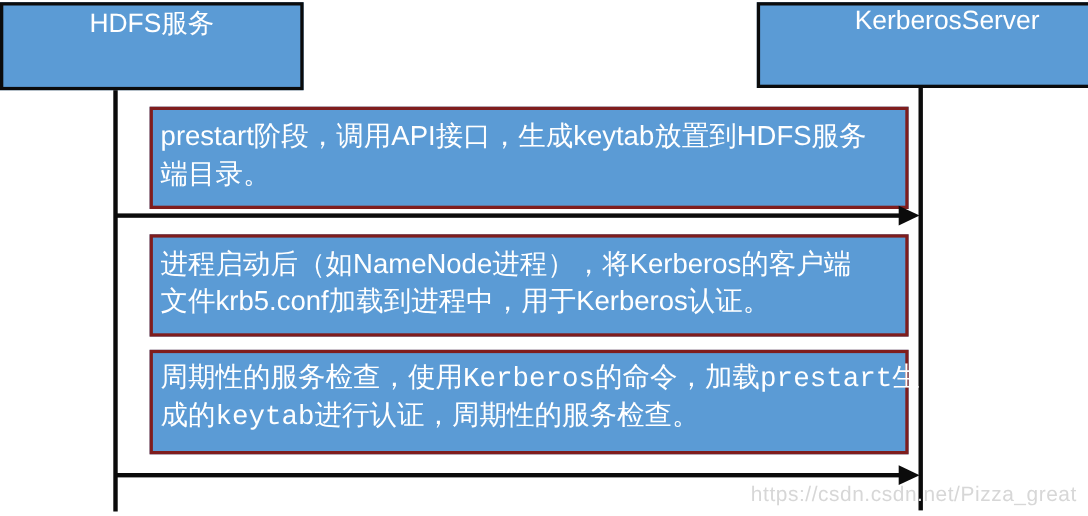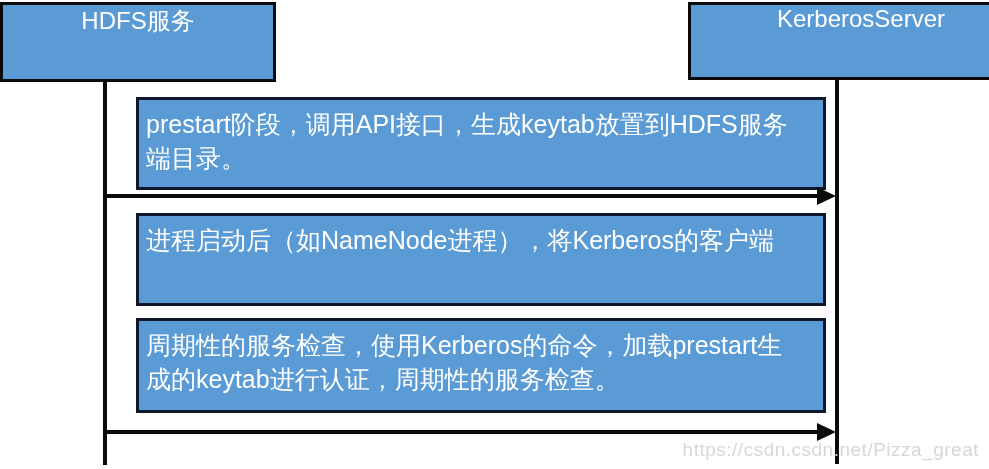--- a/index.html
+++ b/index.html
@@ -30,29 +30,29 @@
     background: #0b0b0b;
   }
   #lifeline-hdfs { left: 103px; top: 82px; height: 383px; }
   #lifeline-kerberos { left: 835px; top: 80px; height: 384px; }
   .msg {
     position: absolute;
     left: 136px;
     width: 690px;
     box-sizing: border-box;
     background: #5b9bd5;
-    border: 3px solid #0f172a;
+    border: 3px solid #7f1d1d;
     color: #ffffff;
     font-size: 25px;
     line-height: 34px;
     padding: 7px 4px 0 7px;
   }
   #msg-0 { top: 97px;  height: 93px; }
   #msg-1 { top: 213px; height: 93px; }
-  #msg-2 { top: 318px; height: 95px; }
+  #msg-2 { top: 318px; height: 95px; font-family: Liberation Mono, monospace; }
   .msg .line { white-space: nowrap; }
   .arrow-line {
     position: absolute;
     left: 105px;
     width: 714px;
     height: 4px;
     background: #0b0b0b;
   }
   #arrow-line-0 { top: 194px; }
   #arrow-line-1 { top: 430px; }
@@ -94,20 +94,21 @@
   <div class="msg" id="msg-0">
     <div class="line">prestart阶段，调用API接口，生成keytab放置到HDFS服务</div>
     <div class="line">端目录。</div>
   </div>
 
   <div class="arrow-line" id="arrow-line-0"></div>
   <div class="arrow-head" id="arrow-head-0"></div>
 
   <div class="msg" id="msg-1">
     <div class="line">进程启动后（如NameNode进程），将Kerberos的客户端</div>
+    <div class="line">文件krb5.conf加载到进程中，用于Kerberos认证。</div>
   </div>
 
   <div class="msg" id="msg-2">
     <div class="line">周期性的服务检查，使用Kerberos的命令，加载prestart生</div>
     <div class="line">成的keytab进行认证，周期性的服务检查。</div>
   </div>
 
   <div class="arrow-line" id="arrow-line-1"></div>
   <div class="arrow-head" id="arrow-head-1"></div>
 

